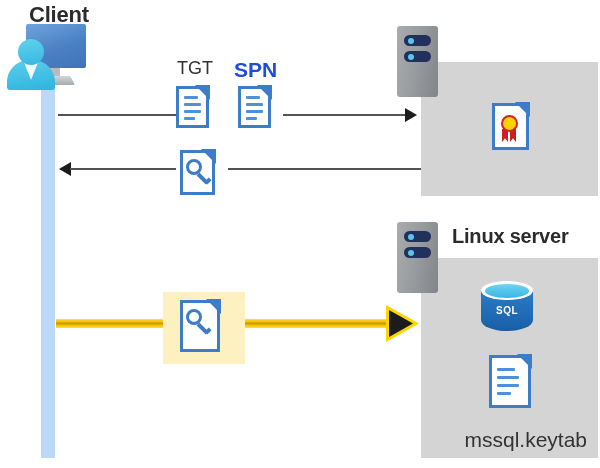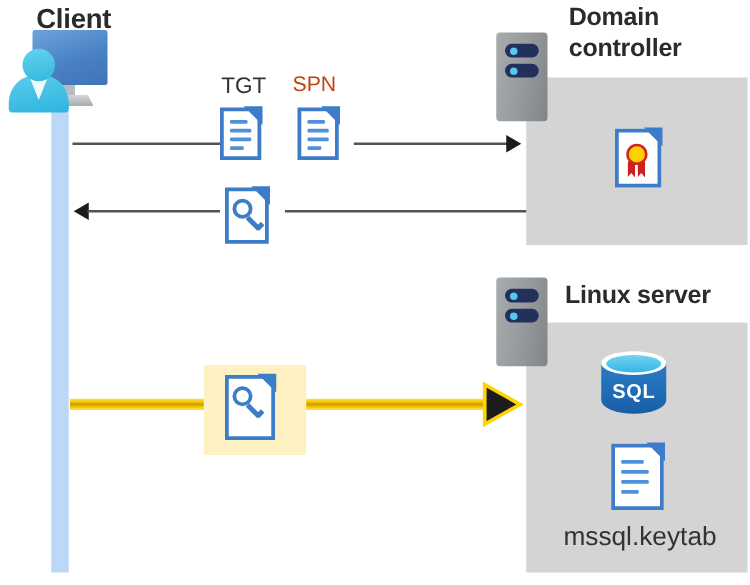--- a/index.html
+++ b/index.html
@@ -172,21 +172,21 @@
   }
   
   .doc-tgt{left:176px;top:86px;width:33px;height:42px;}
   .doc-spn{left:238px;top:86px;width:33px;height:42px;}
   .pg-l1{top:10px;width:14px;}
   .pg-l2{top:17px;width:17px;}
   .pg-l3{top:24px;width:17px;}
   .pg-l4{top:31px;width:11px;}
 
   .lbl-tgt{left:177px;top:58px;font-size:18px;color:#333;}
-  .lbl-spn{left:234px;top:58px;font-size:17px;color:#c2410c;}
+  .lbl-spn{left:234px;top:58px;font-size:21px;color:#1d4ed8;font-weight:bold;}
 
   
   .doc-key1{left:180px;top:150px;width:35px;height:45px;}
   .doc-key2{left:180px;top:300px;width:40px;height:52px;}
   .key-shape{
     position:absolute;
     left:6px;top:9px;
   }
   .key-ring{
     position:absolute;left:0;top:0;
@@ -234,26 +234,26 @@
   .sql-top{
     position:absolute;left:0;top:0;width:52px;height:19px;border-radius:50%;
     background:#ffffff;
   }
   .sql-top-inner{
     position:absolute;left:4px;top:3px;width:44px;height:14px;border-radius:50%;
     background:linear-gradient(180deg,#6fd4f2 0%,#39b5e5 100%);
   }
   .sql-text{
     position:absolute;left:0;top:24px;width:52px;text-align:center;
-    color:#ffffff;font-size:16px;font-weight:bold;letter-spacing:.5px;
+    color:#ffffff;font-size:10px;font-weight:bold;letter-spacing:.5px;
   }
 
   .keytab-label{
-    left:437px;top:418px;width:150px;
-    font-size:21px;color:#333;text-align:center;
+    left:437px;top:428px;width:150px;
+    font-size:21px;color:#333;text-align:right;
   }
 </style>
 </head>
 <body>
 
 <div id="stage">
 
   <div class="abs lifeline"></div>
 
   <div class="abs title title-client">Client</div>
@@ -271,24 +271,20 @@
 
   <div class="abs server server-dc">
     <div class="srv-bar b1">
         <span class="srv-dot"></span>
       </div>
     <div class="srv-bar b2">
         <span class="srv-dot"></span>
       </div>
   </div>
 
-  <div class="abs title title-dc">
-    <div>Domain</div>
-    <div>controller</div>
-  </div>
 
   <div class="doc doc-cert">
     <div class="doc-body"></div>
     <div class="doc-fold"></div>
     <div class="cert-rib-l"></div>
     <div class="cert-rib-r"></div>
     <div class="cert-seal"></div>
   </div>
 
   <div class="abs panel panel-linux"></div>

